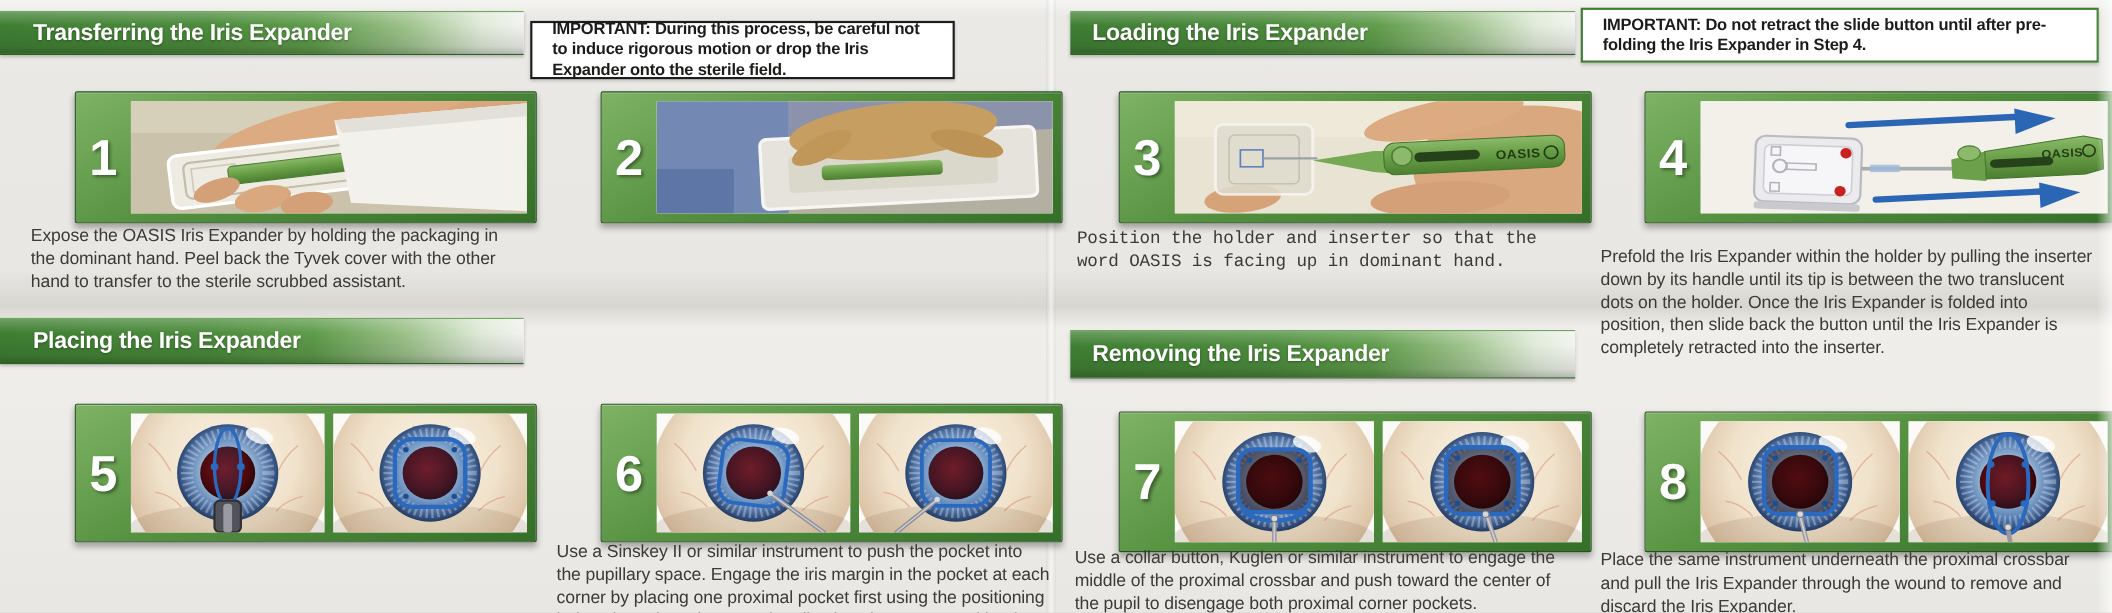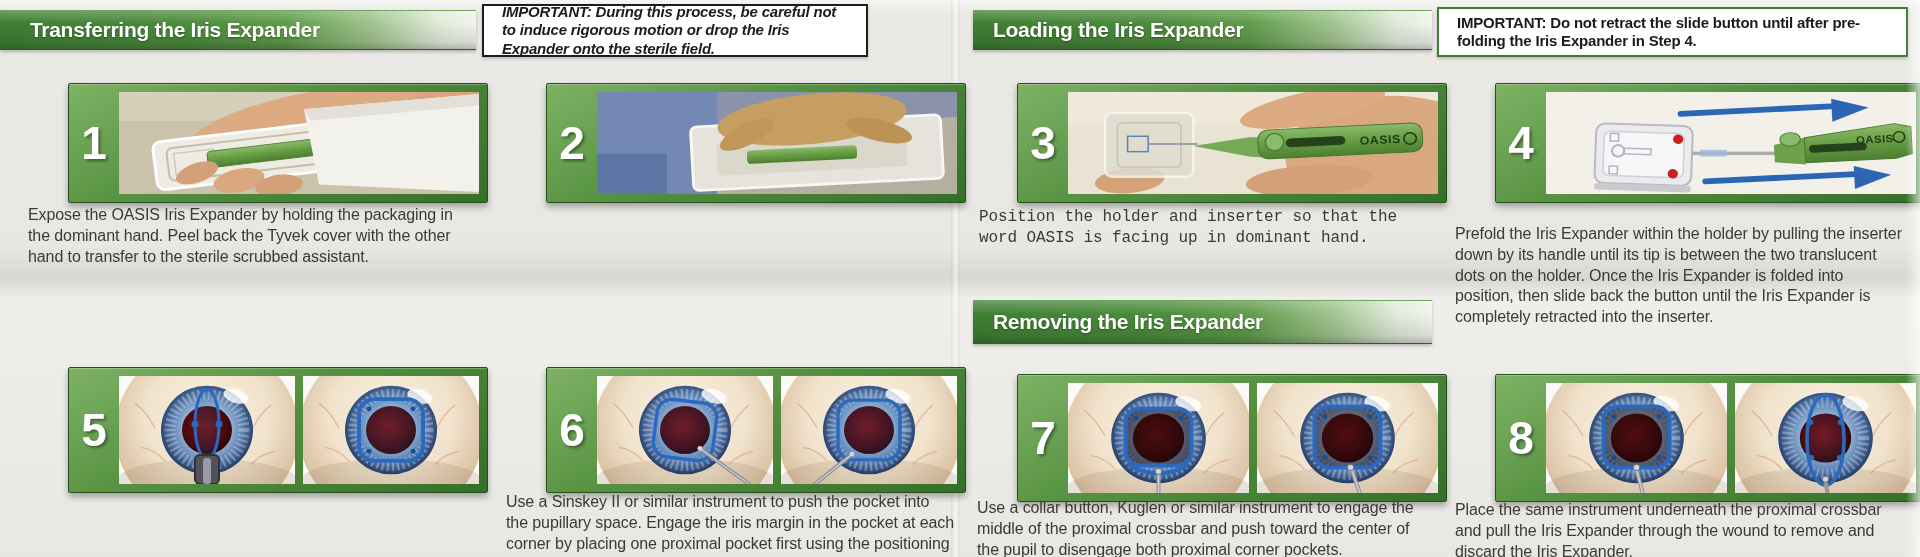--- a/index.html
+++ b/index.html
@@ -31,21 +31,21 @@
   .p3 .bar.r2{top:300px;height:44px;}
   .p3 .bar{padding-left:20px;margin-left:17px;}
   .bar .title{font-size:21px;font-weight:bold;letter-spacing:-.3px;text-shadow:0 1px 2px rgba(0,0,0,.35);white-space:nowrap;}
 
   
   .notice{
     position:absolute;background:#fff;display:flex;align-items:center;box-sizing:border-box;
     padding:4px 14px 4px 18px;font-weight:bold;font-size:15px;line-height:1.22;
     color:#1b1b19;letter-spacing:-.2px;box-shadow:0 2px 3px rgba(0,0,0,.18);
   }
-  .p2 .notice{top:4px;left:4px;width:386px;height:53px;border:2px solid #1c1c1a;font-style:italic;}
+  .p2 .notice{top:19px;left:4px;width:386px;height:53px;border:2px solid #1c1c1a;}
   .p4 .notice{top:7px;left:3px;width:471px;height:50px;border:2px solid #3f7d33;}
 
   
   .fig{
     position:absolute;display:flex;box-sizing:border-box;padding:8px 8px 8px 0;
     background:linear-gradient(150deg,#7eb264 0%,#559140 42%,#346f29 100%);
     border:1px solid #24511d;border-radius:2px;
     box-shadow:0 4px 6px rgba(0,0,0,.30), inset 0 1px 0 rgba(255,255,255,.25);
   }
   .f1,.f2{left:28px;top:67px;width:420px;height:120px;}
@@ -134,20 +134,23 @@
           <polygon points="185,18 360,2 360,104 200,96" fill="#f2f1ec"></polygon>
           <polygon points="185,18 360,2 360,14 192,30" fill="#e2e0d8"></polygon>
           <ellipse cx="120" cy="92" rx="26" ry="12" fill="#d9a87f" transform="rotate(-12 120 92)"></ellipse>
           <ellipse cx="78" cy="84" rx="22" ry="10" fill="#d4a078" transform="rotate(-20 78 84)"></ellipse>
           <ellipse cx="160" cy="97" rx="24" ry="11" fill="#d4a078" transform="rotate(-8 160 97)"></ellipse>
         </svg>
       </div>
     </figure>
     <p class="caption c1">Expose the OASIS Iris Expander by holding the packaging in the dominant hand. Peel back the Tyvek cover with the other hand to transfer to the sterile scrubbed assistant.</p>
 
+    <div class="bar r2">
+      <span class="title">Placing the Iris Expander</span>
+    </div>
 
     <figure class="fig f5">
       <div class="num">5</div>
       <div class="art">
         <svg viewBox="0 0 176 112" preserveAspectRatio="none">
           <use href="#eyeball" width="176" height="112"></use>
           <ellipse cx="88" cy="50" rx="12" ry="36" fill="rgba(43,105,190,.15)" stroke="#2b69be" stroke-width="3"></ellipse>
           <circle cx="76" cy="50" r="3.5" fill="#2b69be"></circle>
             <circle cx="100" cy="50" r="3.5" fill="#2b69be"></circle>
           <rect x="76" y="82" width="24" height="30" rx="5" fill="#52525a" stroke="#303036" stroke-width="2"></rect>

